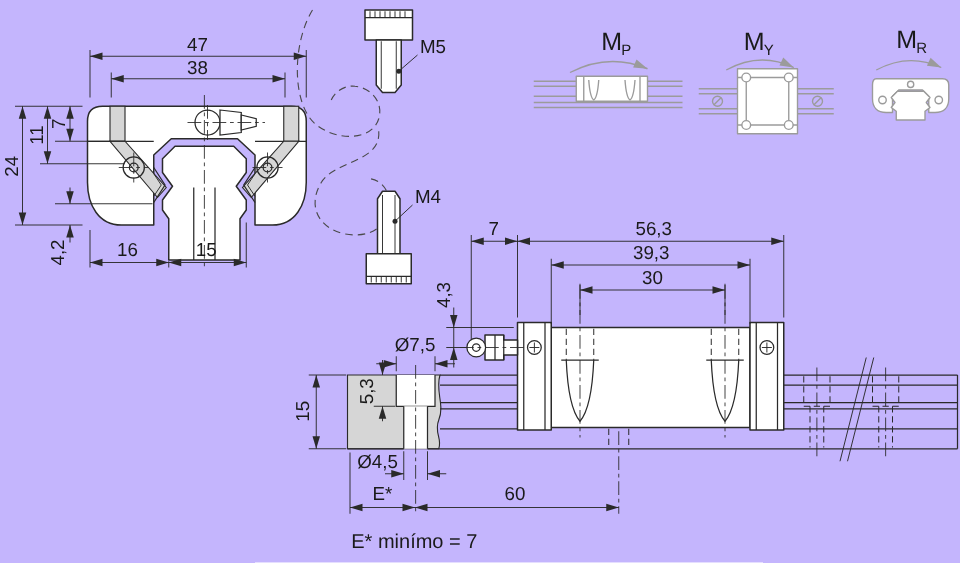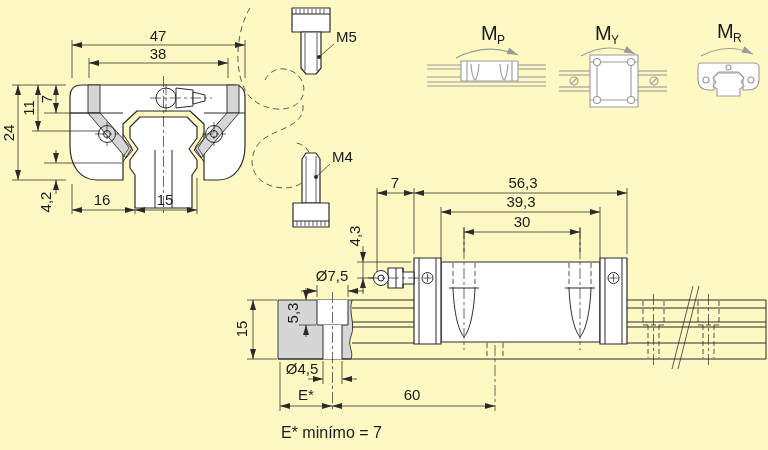--- a/index.html
+++ b/index.html
@@ -1,16 +1,16 @@
 <!DOCTYPE html>
 <html><head>
 <meta charset="utf-8">
 <style>
   html,body{margin:0;padding:0;background:#fff;}
-  .stage{position:relative;width:768px;height:450px;background:#fef9c3;overflow:hidden;
+  .stage{position:relative;width:768px;height:450px;background:#c4b5fd;overflow:hidden;
          font-family:"Liberation Sans", sans-serif;}
   svg{position:absolute;left:0;top:0;}
   .olw{stroke:#2a2a2a;stroke-width:1.2;fill:#fff;stroke-linejoin:round;}
   .l{stroke:#2a2a2a;stroke-width:1;fill:none;}
   .lw{stroke:#2a2a2a;stroke-width:1;fill:#fff;}
   .thin{stroke:#2a2a2a;stroke-width:.75;fill:none;}
   .cl{stroke:#2a2a2a;stroke-width:.7;fill:none;stroke-dasharray:11 3 3 3;}
   .hid{stroke:#2a2a2a;stroke-width:.8;fill:none;stroke-dasharray:5 3;}
   .ph{stroke:#4a4a4a;stroke-width:.9;fill:none;stroke-dasharray:6 4;}
   .mom{stroke:#9b9b9b;stroke-width:1.1;fill:none;stroke-linejoin:round;}

